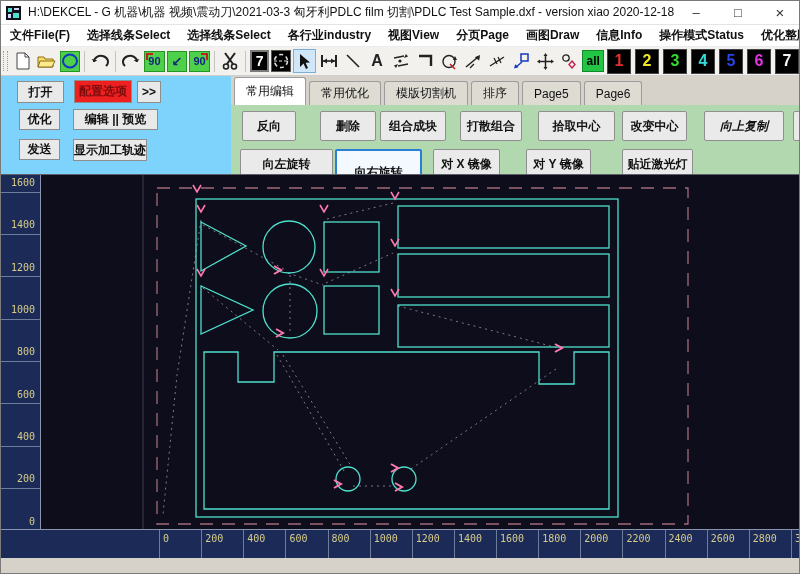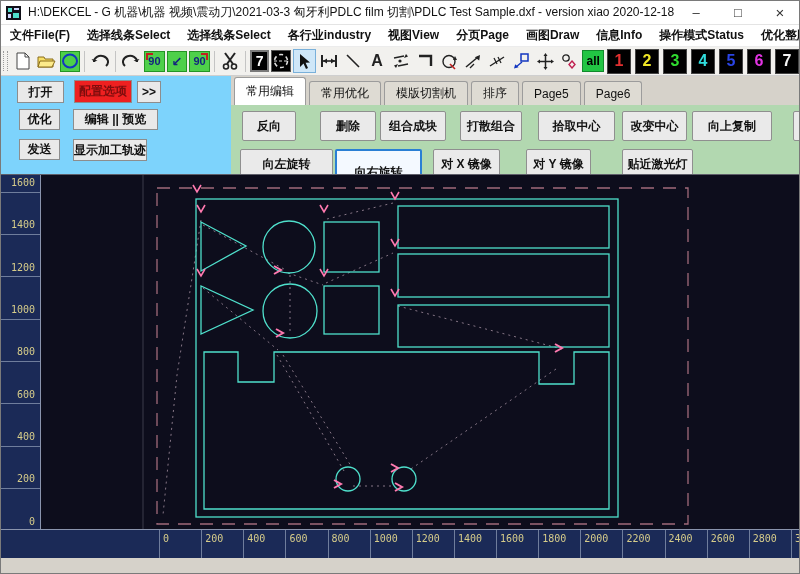--- a/index.html
+++ b/index.html
@@ -290,21 +290,21 @@
       <div class="tab">Page6</div>
     </div>
 
   <div class="panel" id="panel">
       <div class="pbtn" style="left: 11px; top: 6px; width: 54px; height: 30px;">反向</div>
       <div class="pbtn" style="left: 89px; top: 6px; width: 56px; height: 30px;">删除</div>
       <div class="pbtn" style="left: 149px; top: 6px; width: 66px; height: 30px;">组合成块</div>
       <div class="pbtn" style="left: 229px; top: 6px; width: 62px; height: 30px;">打散组合</div>
       <div class="pbtn" style="left: 307px; top: 6px; width: 77px; height: 30px;">拾取中心</div>
       <div class="pbtn" style="left: 391px; top: 6px; width: 65px; height: 30px;">改变中心</div>
-      <div class="pbtn" style="left: 461px; top: 6px; width: 80px; height: 30px;">向上复制</div>
+      <div class="pbtn" style="left: 473px; top: 6px; width: 80px; height: 30px; font-style: italic;">向上复制</div>
       <div class="pbtn" style="left: 562px; top: 6px; width: 12px; height: 30px;"></div>
       <div class="pbtn" style="left: 9px; top: 44px; width: 93px; height: 30px;">向左旋转</div>
       <div class="pbtn focused" style="left: 104px; top: 44px; width: 87px; height: 46px;">向右旋转</div>
       <div class="pbtn" style="left: 202px; top: 44px; width: 67px; height: 30px;">对 X 镜像</div>
       <div class="pbtn" style="left: 295px; top: 44px; width: 65px; height: 30px;">对 Y 镜像</div>
       <div class="pbtn" style="left: 391px; top: 44px; width: 71px; height: 30px;">贴近激光灯</div>
     </div>
 
   <div class="hscroll">
     <div class="harrow" style="left:1px">‹</div>

